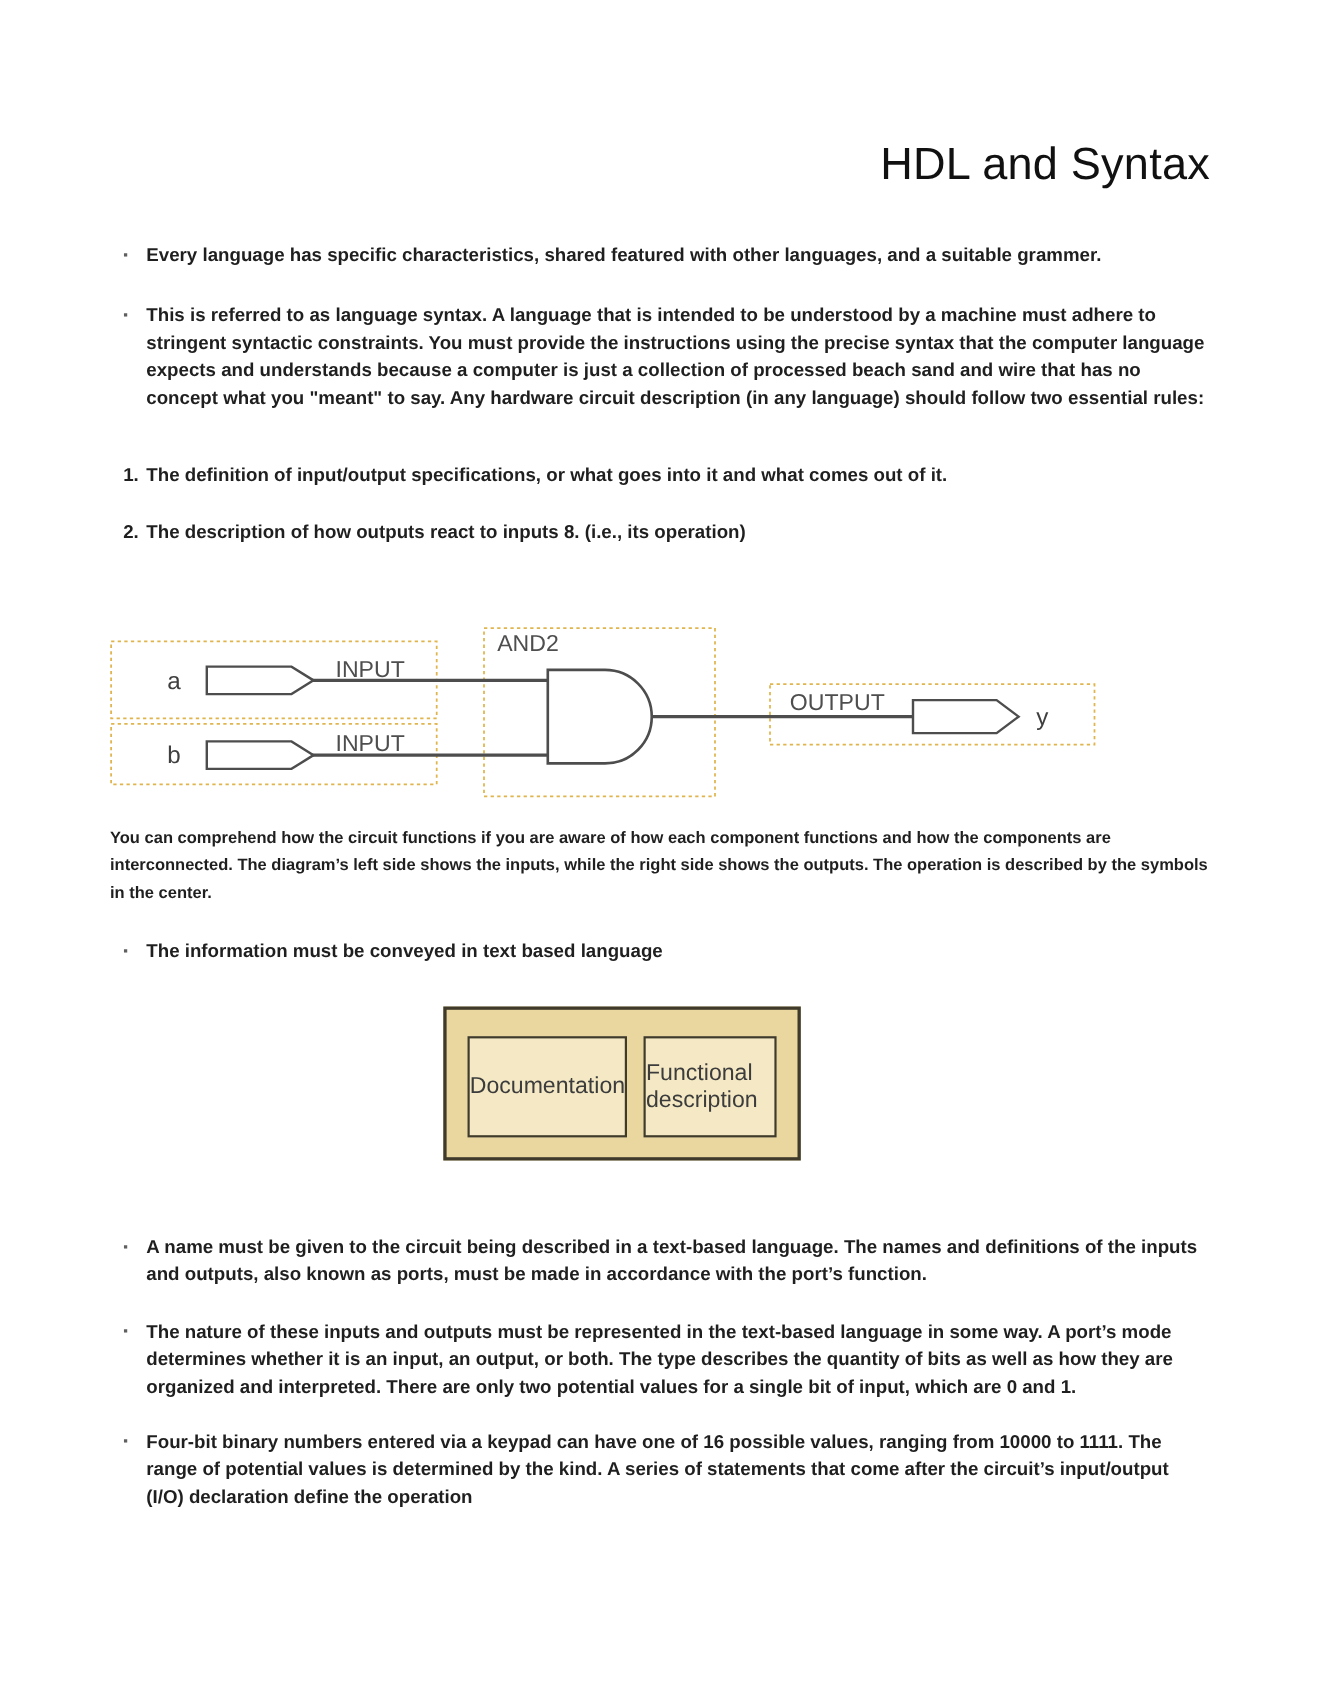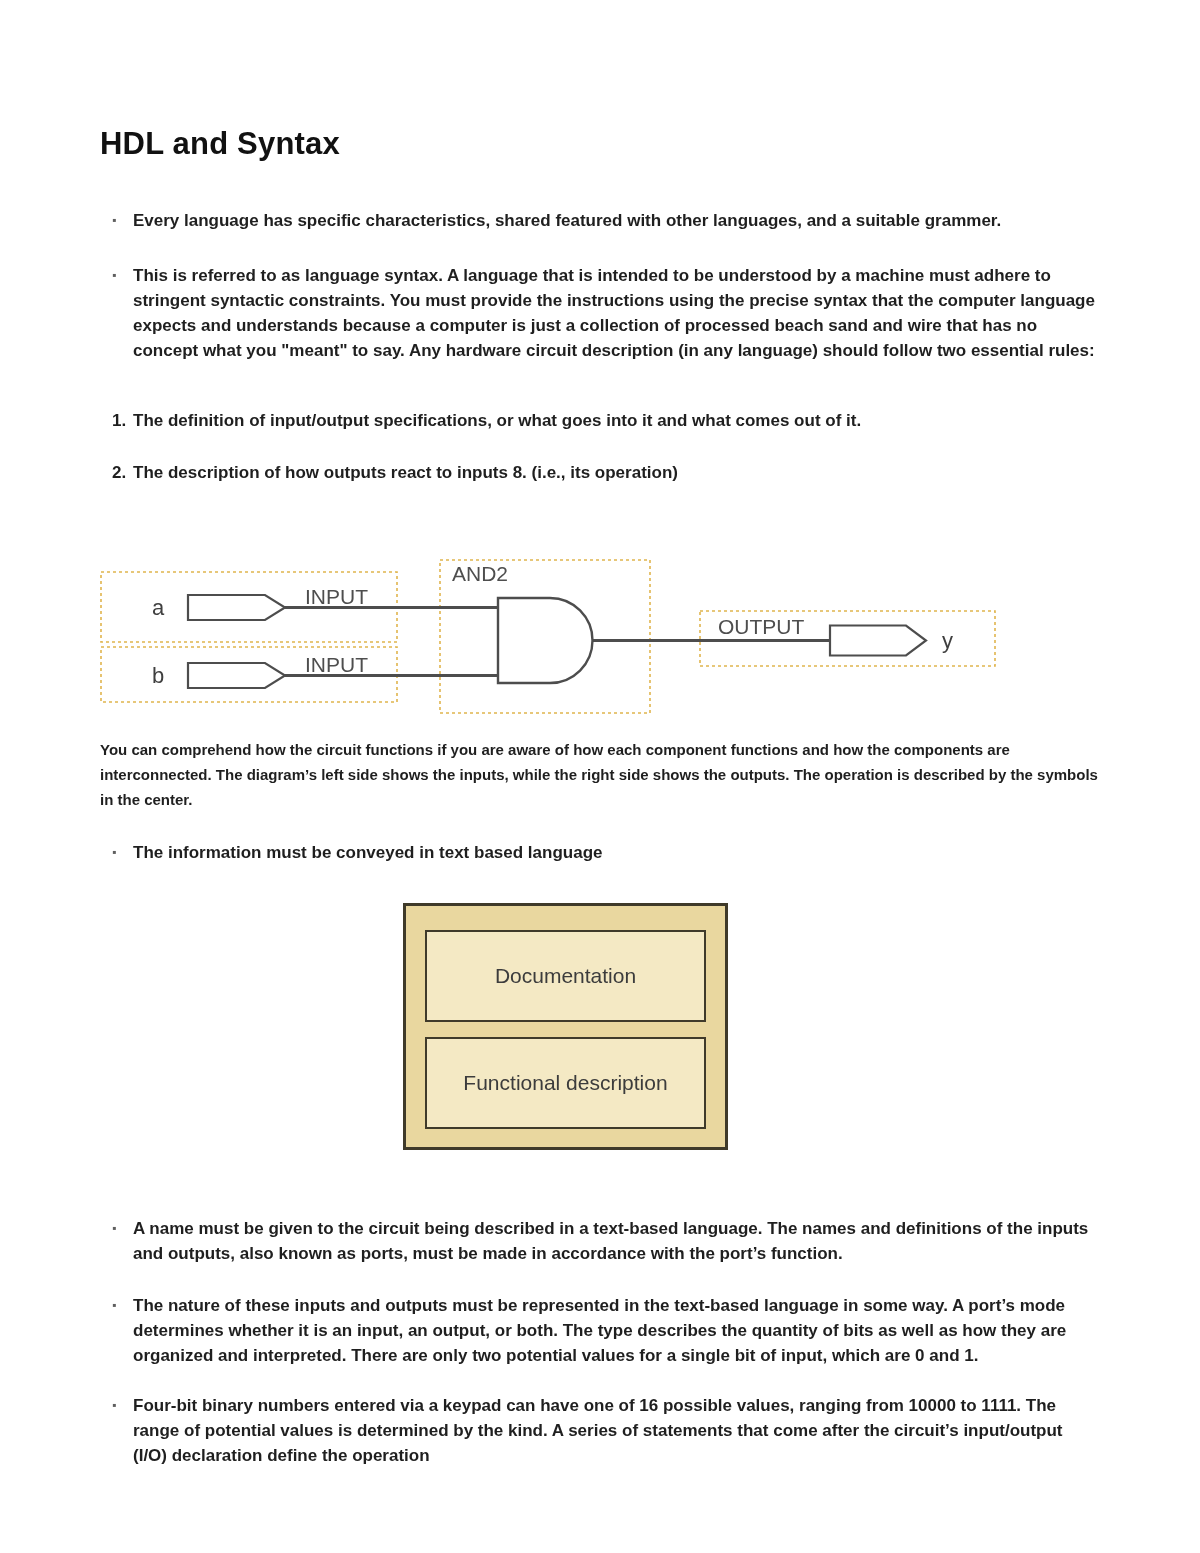--- a/index.html
+++ b/index.html
@@ -9,25 +9,26 @@
     color: #1f1f1f;
     width: 1200px;
   }
   .page {
     width: 1200px;
     min-height: 1553px;
     padding: 126px 100px 30px 100px;
     background: #ffffff;
   }
   h1.title {
-    font-size: 31px;
-    font-weight: 700;
+    font-size: 41px;
+    font-weight: 400;
     color: #111111;
     margin: 0 0 46px 0;
     letter-spacing: 0.2px;
+    text-align: right;
   }
   .li {
     display: flex;
     font-size: 17px;
     line-height: 25px;
     font-weight: 600;
   }
   .li .marker {
     flex: 0 0 33px;
     padding-left: 12px;
@@ -90,21 +91,21 @@
   }
   .block-diagram {
     margin: 38px 0 0 303px;
   }
   .block-outer {
     width: 325px;
     background: #e9d79f;
     border: 3px solid #3f3a2a;
     padding: 24px 19px 18px 19px;
     display: flex;
-    flex-direction: column;
+    flex-direction: row;
     gap: 15px;
   }
   .block-inner {
     height: 92px;
     background: #f4e9c4;
     border: 2px solid #3f3a2a;
     display: flex;
     align-items: center;
     justify-content: center;
     font-size: 21px;

